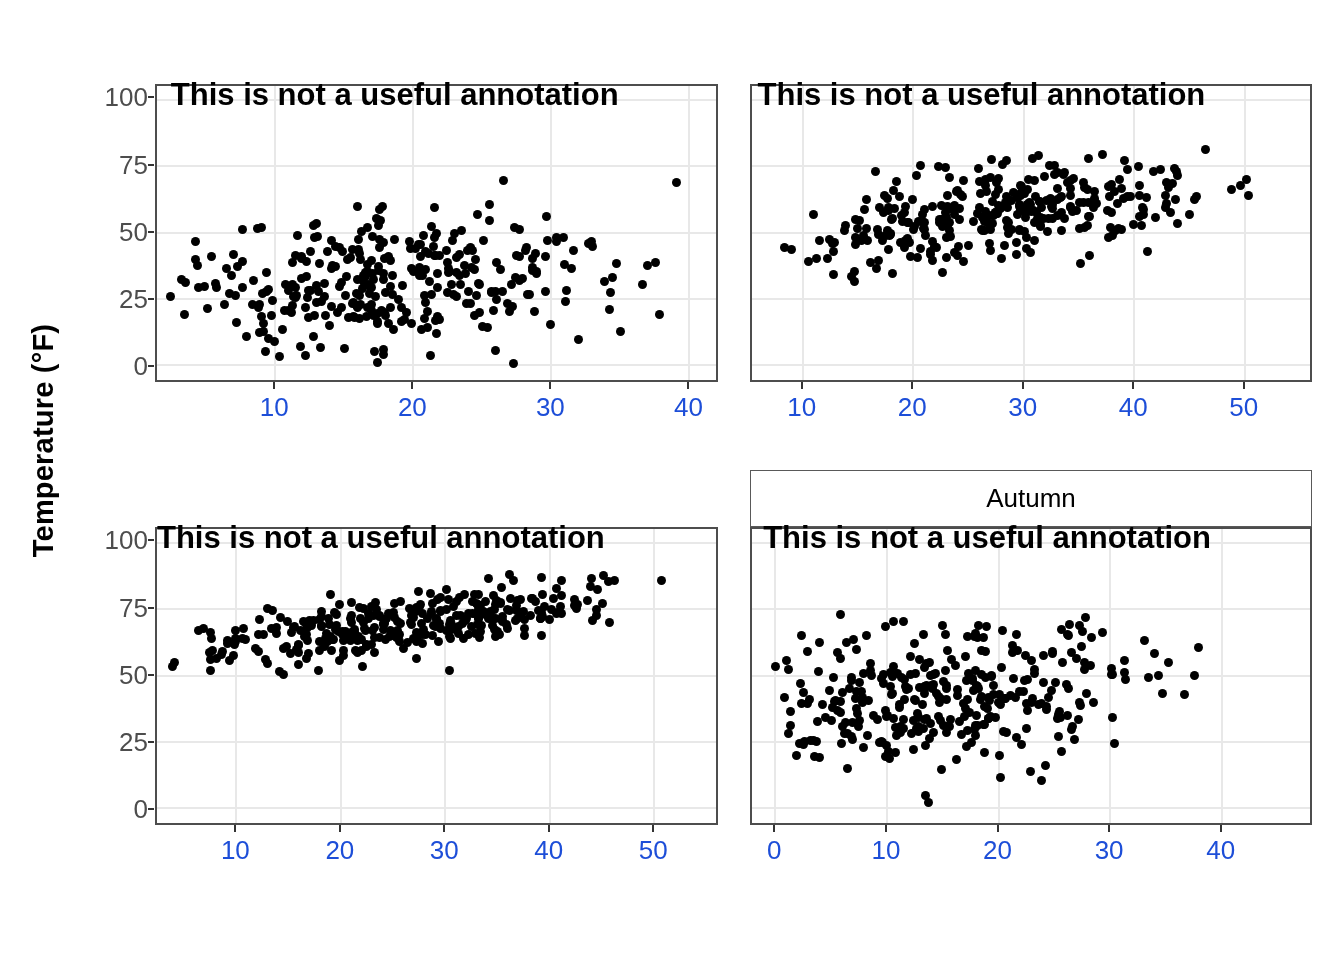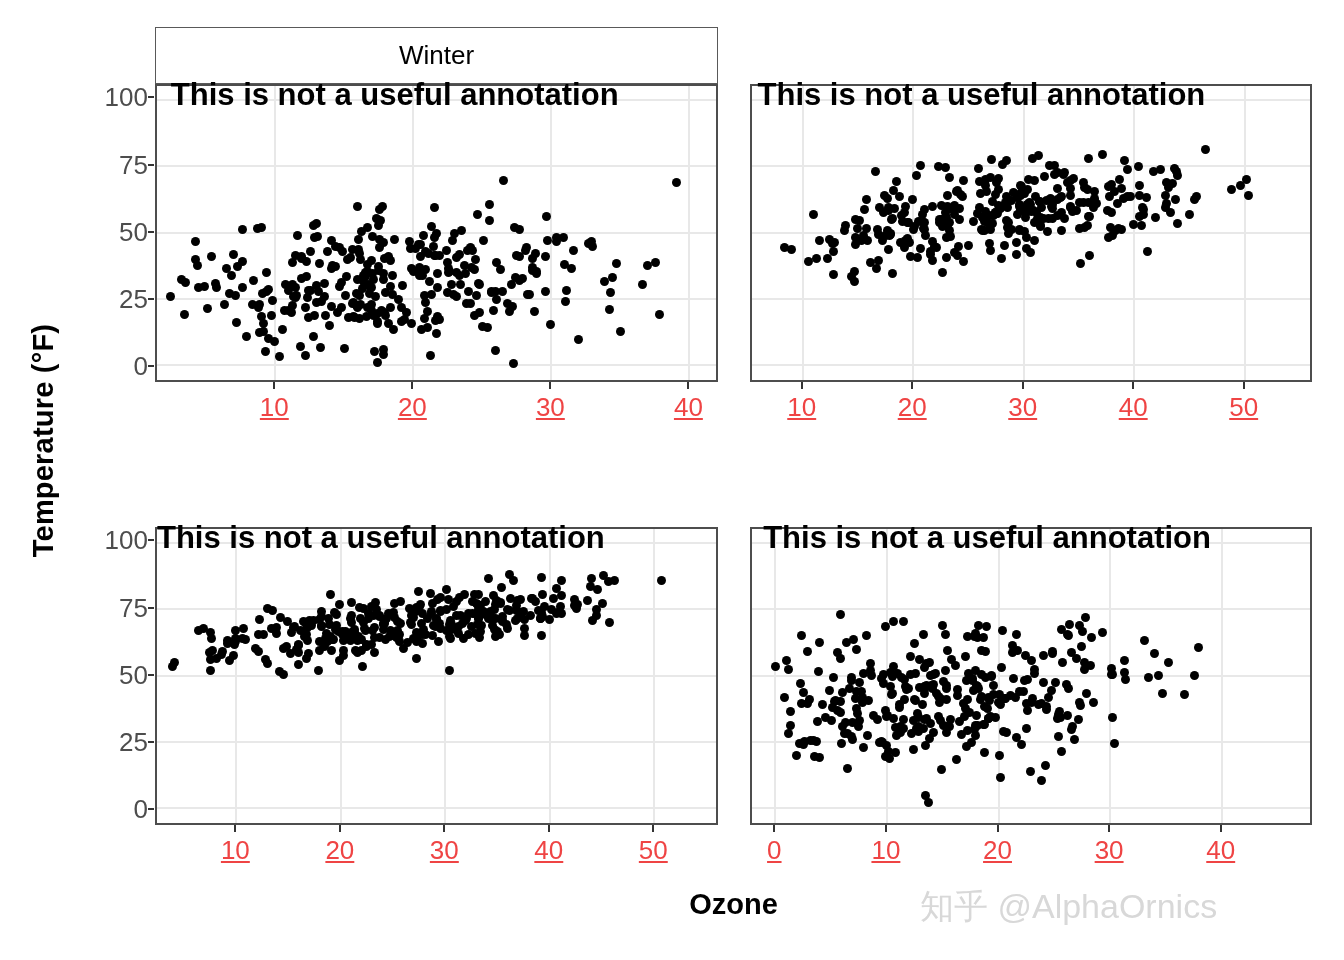--- a/index.html
+++ b/index.html
@@ -87,25 +87,24 @@
     width: 6px;
     height: 2px;
     background: #333333;
     transform: translateY(-50%);
   }
 
   
   .xtick {
     position: absolute;
     font-size: 26px;
-    color: #ef4444;
+    color: #1d4ed8;
     transform: translateX(-50%);
     top: 10px;
     white-space: nowrap;
-    text-decoration: underline;
   }
   .xtick-mark {
     position: absolute;
     top: 0px;
     width: 2px;
     height: 7px;
     background: #333333;
     transform: translateX(-50%);
   }
 
@@ -198,23 +197,20 @@
       <div class="ytick-mark" style="top: 214.775px;"></div>
       <div class="ytick" style="top: 147.658px;">50</div>
       <div class="ytick-mark" style="top: 147.658px;"></div>
       <div class="ytick" style="top: 80.5405px;">75</div>
       <div class="ytick-mark" style="top: 80.5405px;"></div>
       <div class="ytick" style="top: 13.4234px;">100</div>
       <div class="ytick-mark" style="top: 13.4234px;"></div>
     </div>
 
   <div class="facet" id="facet-winter" style="left:155px; top:27px; width:563px; height:355px;">
-    <div class="strip">
-      <span class="strip-label">Winter</span>
-    </div>
     <div class="panel" id="panel-winter" style="top:57px; width:563px; height:298px;">
         <div class="gridline-major-y" style="top: 278.108px;"></div>
         <div class="gridline-major-y" style="top: 211.892px;"></div>
         <div class="gridline-major-y" style="top: 145.676px;"></div>
         <div class="gridline-major-y" style="top: 79.4595px;"></div>
         <div class="gridline-major-y" style="top: 13.2432px;"></div>
         <div class="gridline-major-x" style="left: 117.321px;"></div>
         <div class="gridline-major-x" style="left: 255.346px;"></div>
         <div class="gridline-major-x" style="left: 393.37px;"></div>
         <div class="gridline-major-x" style="left: 531.395px;"></div>
@@ -1261,20 +1257,23 @@
         <div class="pt" style="left: 303.648px; top: 86.6625px;"></div>
         <div class="pt" style="left: 282.638px; top: 94.8184px;"></div>
         <div class="pt" style="left: 234.234px; top: 106.301px;"></div>
         <div class="pt" style="left: 201.759px; top: 107.809px;"></div>
         <div class="pt" style="left: 359.174px; top: 81.2738px;"></div>
       </div>
   </div>
   <div class="annotation" id="ann-summer" style="left: 157px; top: 520.243px;">This is not a useful annotation</div>
 
   <div class="facet" id="facet-autumn" style="left:750px; top:470px; width:562px; height:355px;">
+    <div class="strip">
+      <span class="strip-label">Autumn</span>
+    </div>
     <div class="panel" id="panel-autumn" style="top:57px; width:562px; height:298px;">
         <div class="gridline-major-y" style="top: 278.108px;"></div>
         <div class="gridline-major-y" style="top: 211.892px;"></div>
         <div class="gridline-major-y" style="top: 145.676px;"></div>
         <div class="gridline-major-y" style="top: 79.4595px;"></div>
         <div class="gridline-major-y" style="top: 13.2432px;"></div>
         <div class="gridline-major-x" style="left: 22.32px;"></div>
         <div class="gridline-major-x" style="left: 133.92px;"></div>
         <div class="gridline-major-x" style="left: 245.52px;"></div>
         <div class="gridline-major-x" style="left: 357.12px;"></div>
@@ -1631,17 +1630,15 @@
       <div class="xtick-mark" style="left: 135.92px;"></div>
       <div class="xtick" style="left: 135.92px;">10</div>
       <div class="xtick-mark" style="left: 247.52px;"></div>
       <div class="xtick" style="left: 247.52px;">20</div>
       <div class="xtick-mark" style="left: 359.12px;"></div>
       <div class="xtick" style="left: 359.12px;">30</div>
       <div class="xtick-mark" style="left: 470.72px;"></div>
       <div class="xtick" style="left: 470.72px;">40</div>
     </div>
 
-  <div class="x-axis-title">Ozone</div>
-
-  <div class="watermark">知乎 @AlphaOrnics</div>
+
 
 </div>
 
 </body></html>

